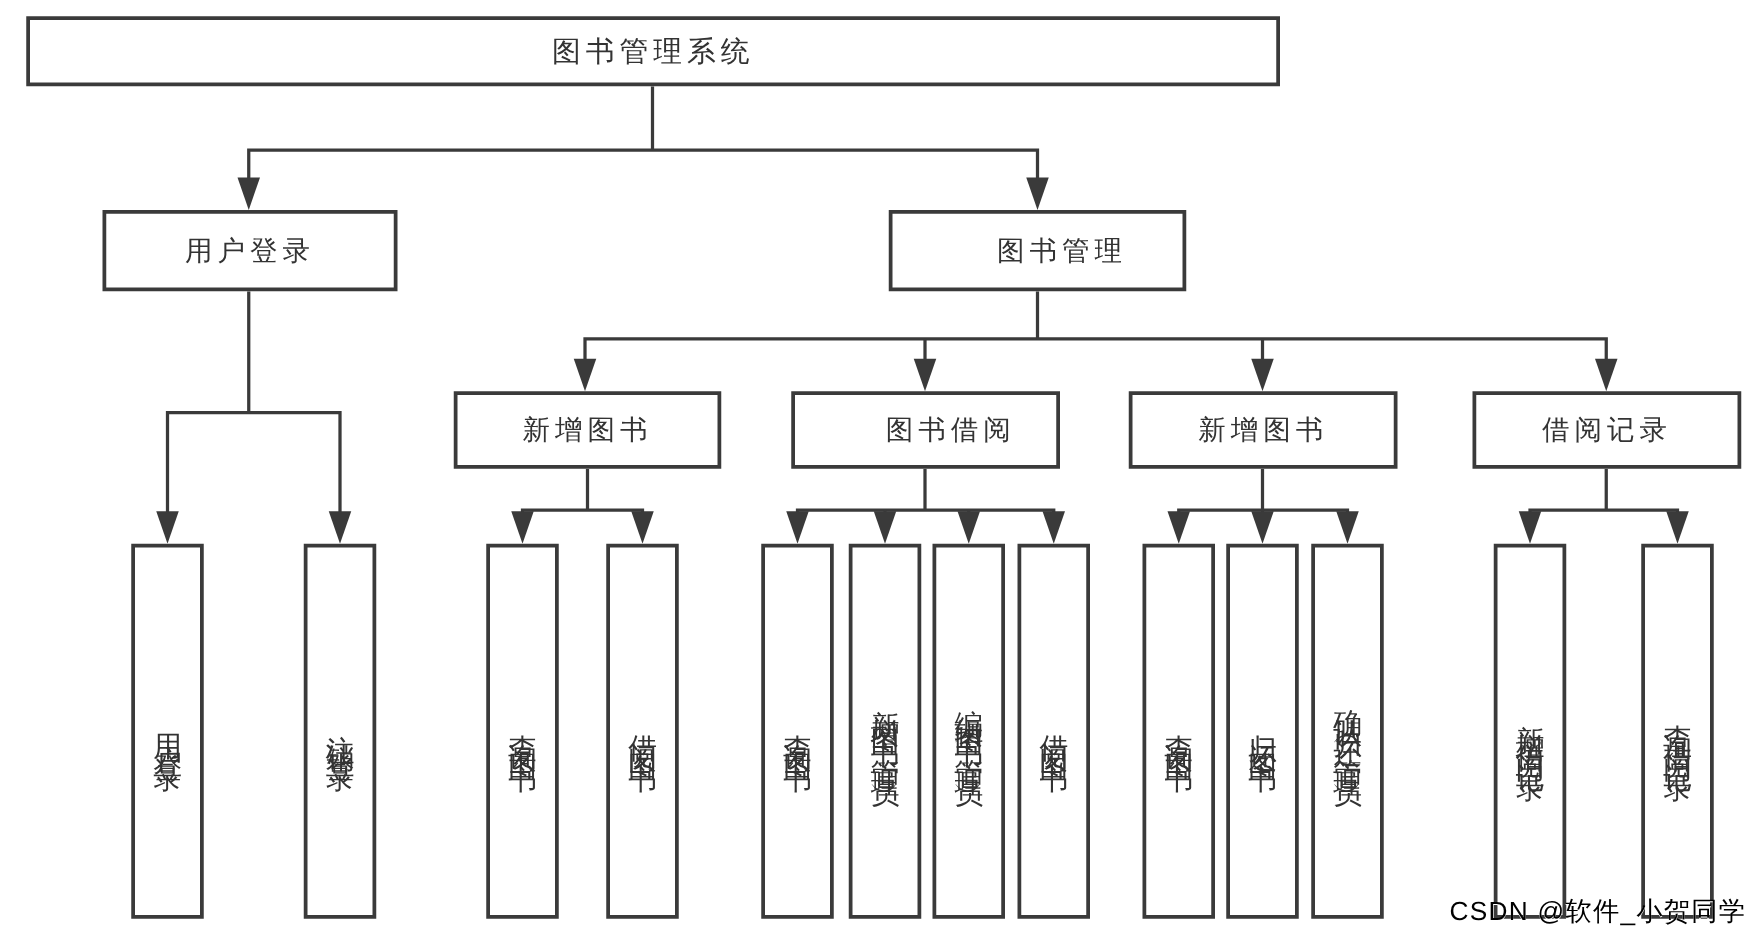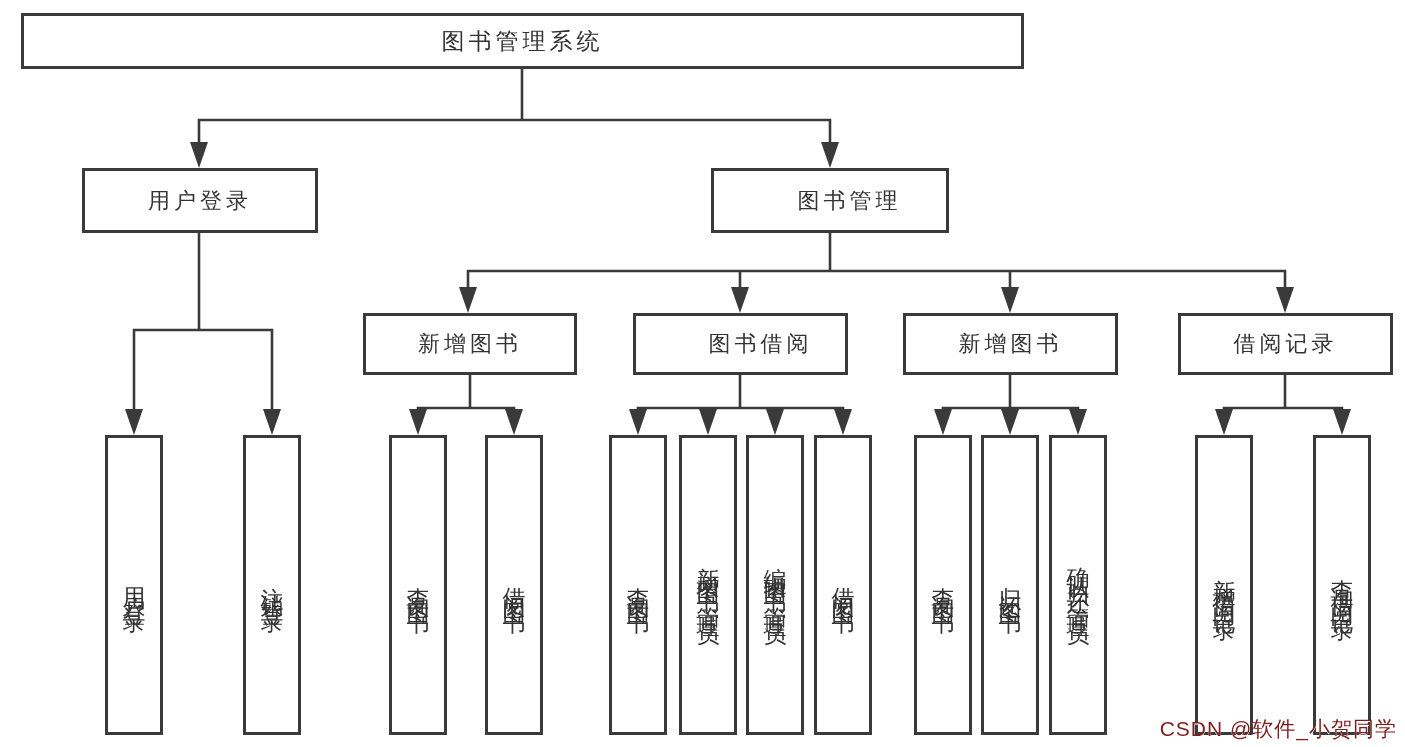--- a/index.html
+++ b/index.html
@@ -52,21 +52,21 @@
     text-orientation: mixed;
     font-size: 23px;
     letter-spacing: 8px;
     line-height: 1;
   }
   .watermark {
     position: absolute;
     right: 8px;
     bottom: 4px;
     font-size: 21px;
-    color: #7f1d1d;
+    color: #000000;
     letter-spacing: 1px;
     white-space: nowrap;
     text-shadow: 0 1px 0 #ffffff;
   }
 </style>
 </head>
 <body>
 
 <div id="stage">
 

